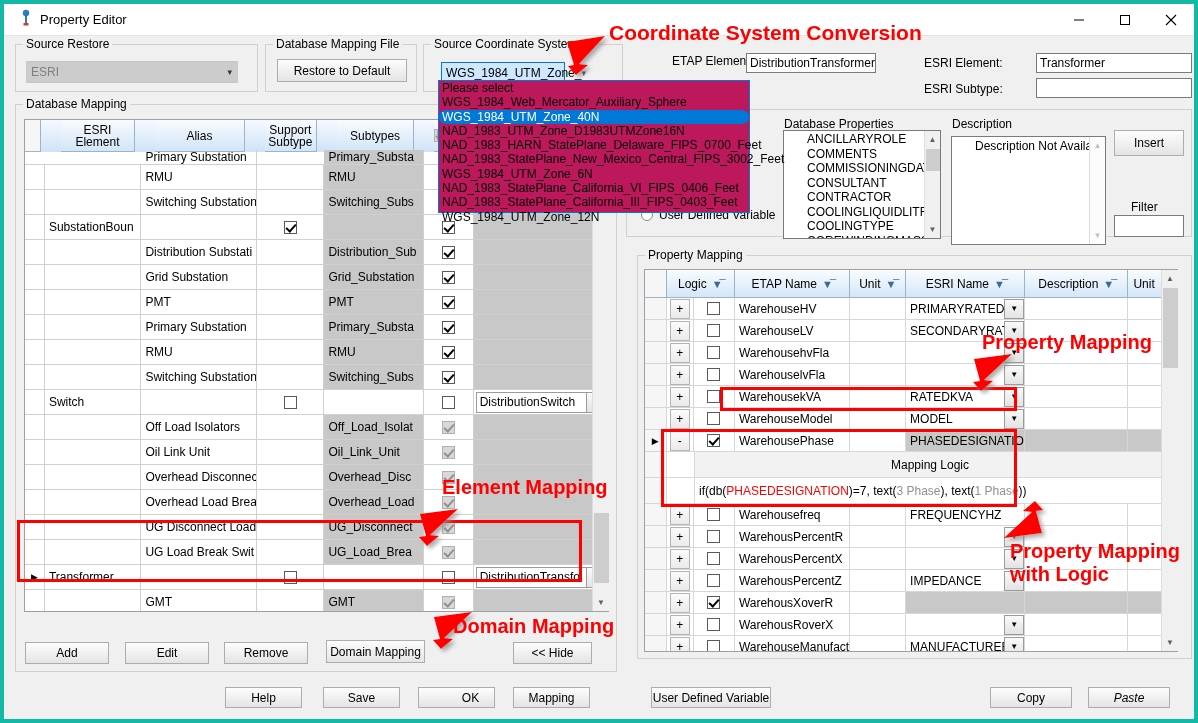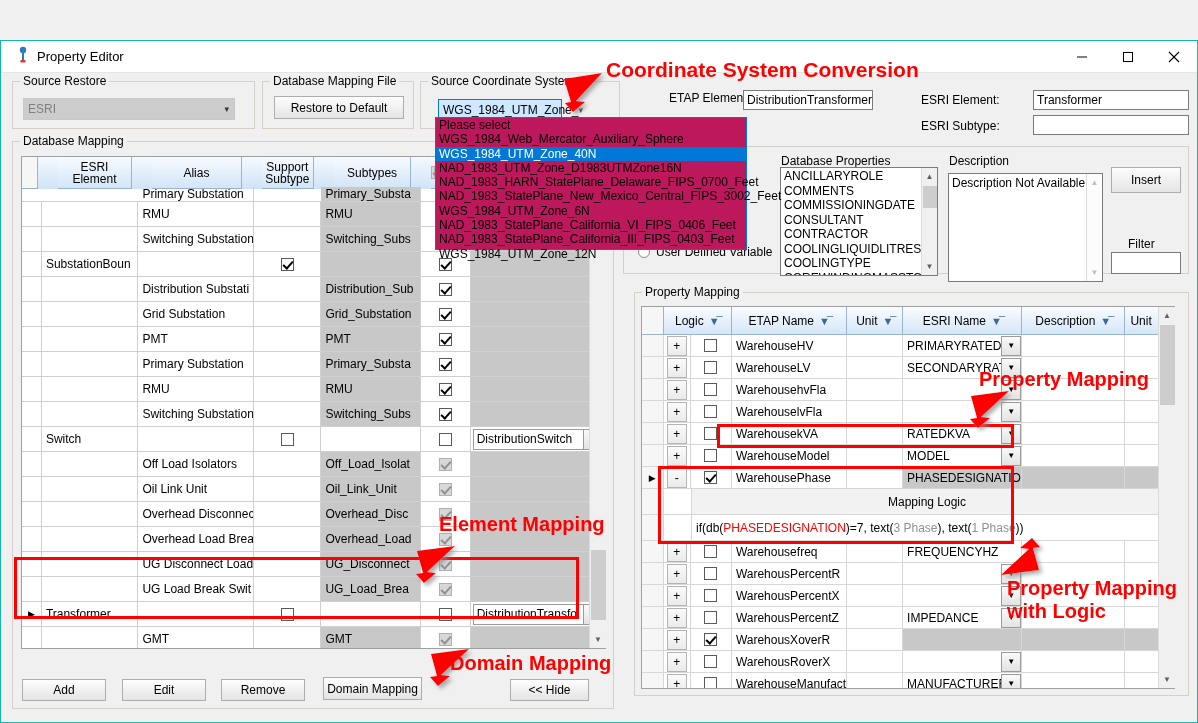--- a/index.html
+++ b/index.html
@@ -9,22 +9,21 @@
     font-family:"Liberation Sans", sans-serif;
     font-size:12px;
     background:#f0f0f0;
     color:#000;
     overflow:hidden;
     position:relative;
   }
   .window {
     position:absolute; inset:0;
     background:#f0f0f0;
-    border:1px solid #14b8a6;
-    margin-top:40px;
+    border:4px solid #14b8a6;
   }
   
   .titlebar {
     height:32px; background:#ffffff;
     display:flex; align-items:center;
     border-bottom:1px solid #e5e5e5;
   }
   .title-icon { width:24px; margin-left:10px; text-align:center; color:#2b6fa8; font-size:13px; }
   .title-text { font-size:13px; margin-left:2px; }
   .win-btns { margin-left:auto; display:flex; height:32px; }
@@ -103,21 +102,21 @@
   .cellcombo .ar {
     margin-left:auto; width:18px; height:19px; border-left:1px solid #9b9b9b;
     background:linear-gradient(#fafafa,#e3e3e3);
     display:flex; align-items:center; justify-content:center; font-size:8px;
   }
   
   .vsb { position:absolute; width:17px; background:#f0f0f0; border-left:1px solid #dcdcdc; }
   .vsb .up, .vsb .dn { height:17px; display:flex; align-items:center; justify-content:center; font-size:8px; color:#606060; }
   .vsb .thumb { position:absolute; left:1px; width:15px; background:#cdcdcd; }
   
-  .listbox { background:#fff; border:1px solid #7a7a7a; overflow:hidden; position:relative; }
+  .listbox { background:#fff; border:1px solid #7a7a7a; overflow:hidden; position:relative;padding-left:20px; }
   .listbox .li { padding:0 3px; font-size:12px; line-height:14.5px; white-space:nowrap; }
   
   .pmh { display:flex; height:28px; background:linear-gradient(#f8fbff,#cfe3f7); }
   .pmh .cell {
     border-right:1px solid #9ab4cc; border-bottom:1px solid #9ab4cc;
     display:flex; align-items:center; justify-content:center; gap:5px;
     font-size:12px; background:linear-gradient(#f9fcff,#d4e6f8);
   }
   .funnel { font-size:11px; color:#3d6a94; }
   .pmrow { display:flex; height:22px; }
@@ -146,21 +145,21 @@
     width:20px; height:20px; border:1px solid #9b9b9b;
     background:linear-gradient(#fafafa,#e3e3e3);
     display:flex; align-items:center; justify-content:center; font-size:8px;
   }
   
   .ddpop {
     position:absolute; background:#be185d; border:1px solid #0078d7;
     z-index:50;
   }
   .ddpop .opt { height:14.3px; font-size:12px; line-height:14.3px; padding:0 3px; white-space:nowrap; }
-  .ddpop .opt.sel { background:#0078d7; color:#fff; }
+  .ddpop .opt.sel { background:#0078d7; color:#fff;border-radius:7px; }
   
   .anno {
     position:absolute; color:#f00; font-weight:bold;
     font-family:"Liberation Sans", sans-serif;
     z-index:60; white-space:pre-line;
   }
   .redbox { position:absolute; border:3px solid #f00; z-index:55; pointer-events:none; }
   .arrowsvg { position:absolute; z-index:58; }
   .radio { width:12px; height:12px; border:1px solid #8a8a8a; border-radius:50%; background:#fff; display:inline-block; }
 </style>

